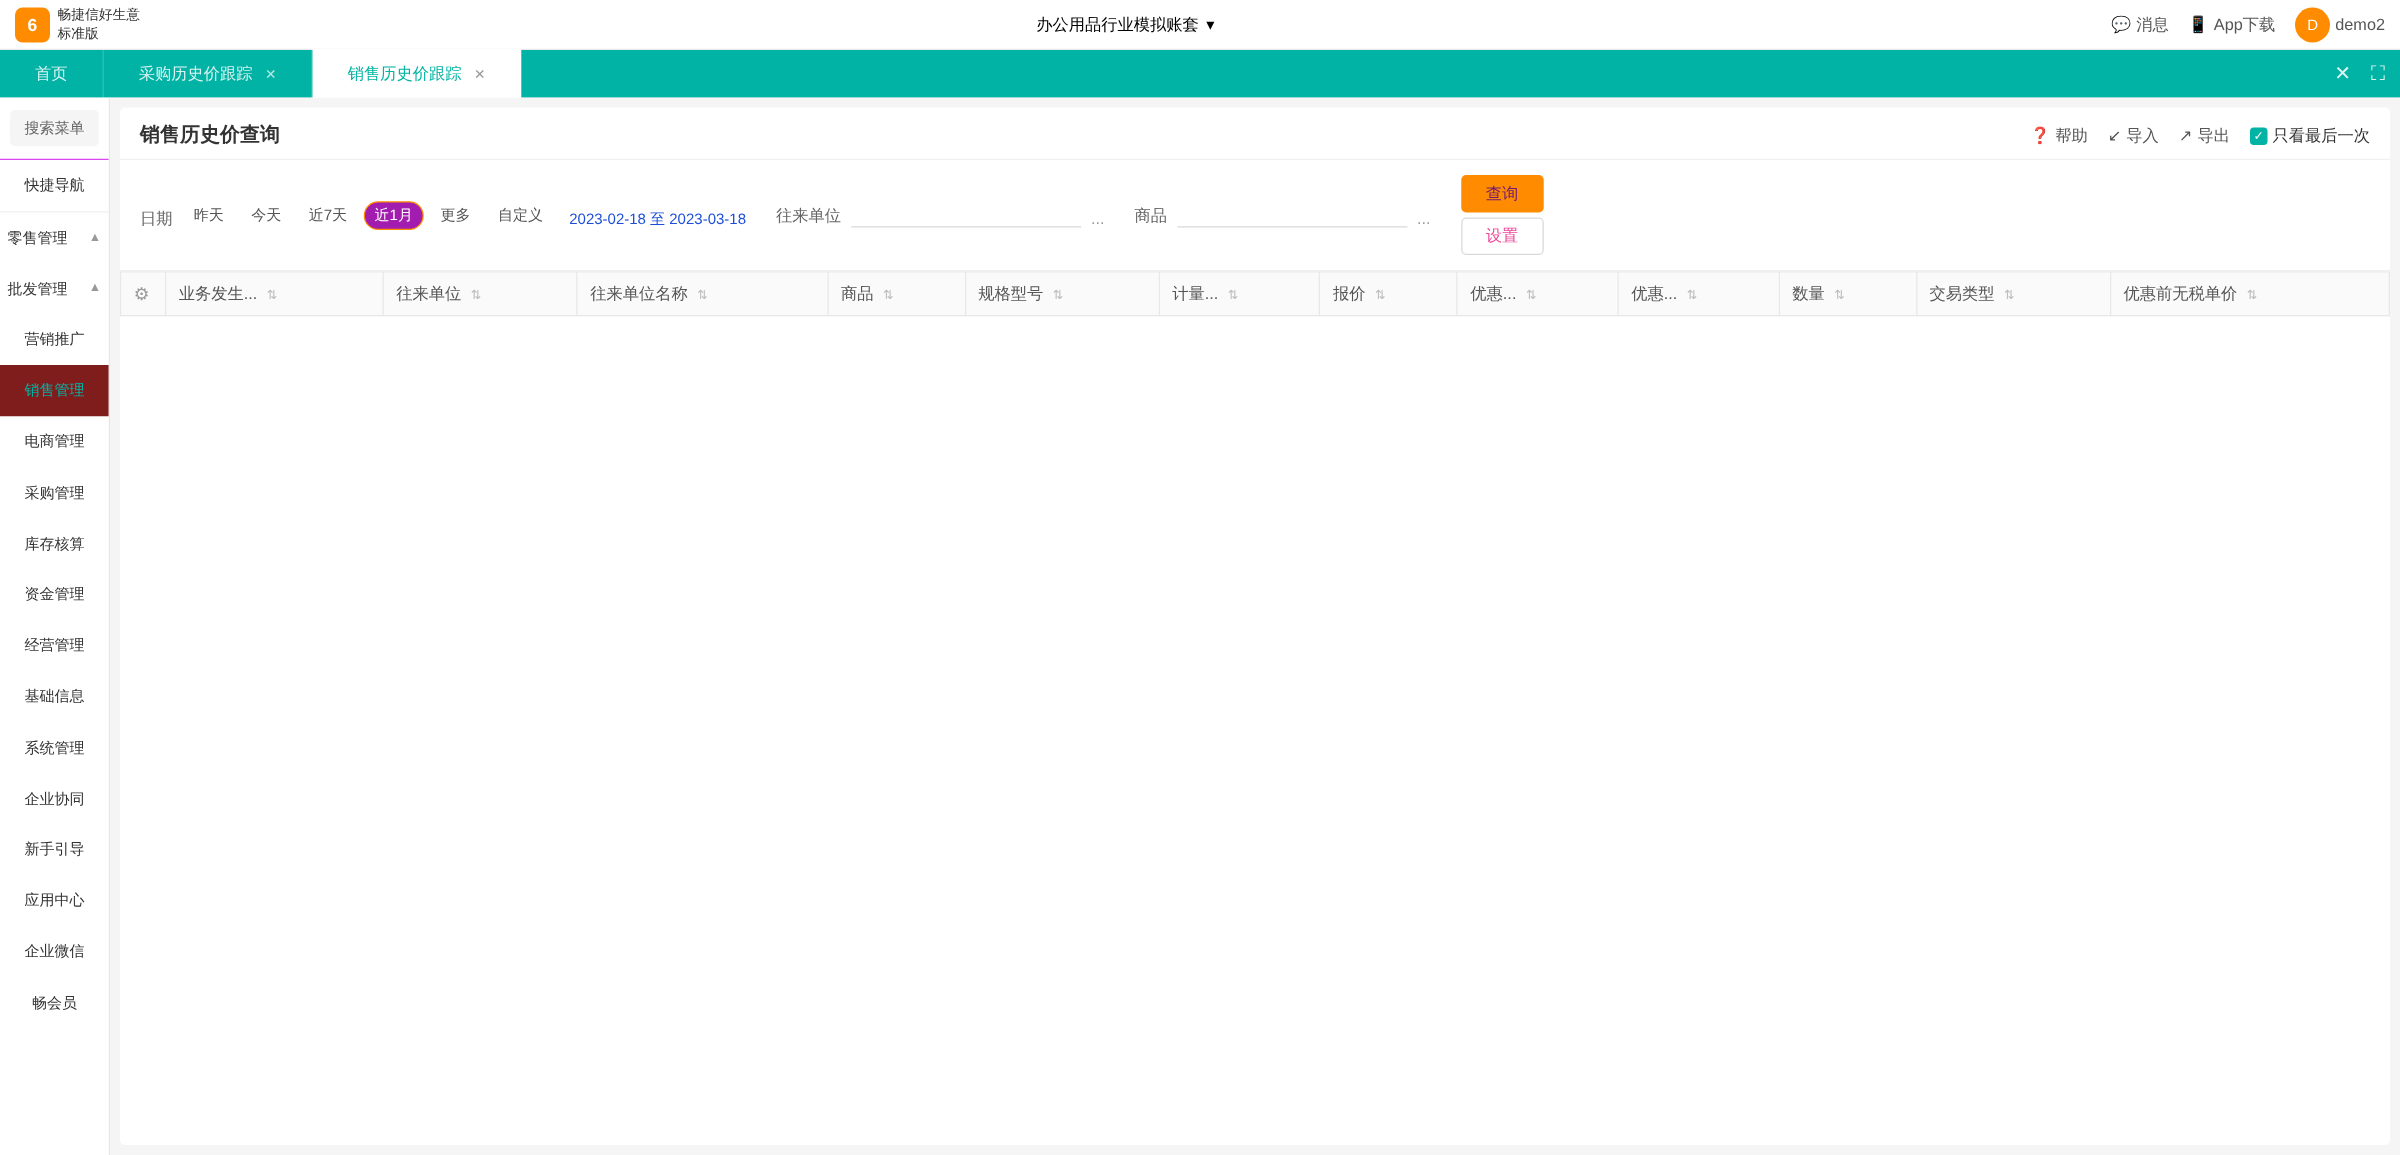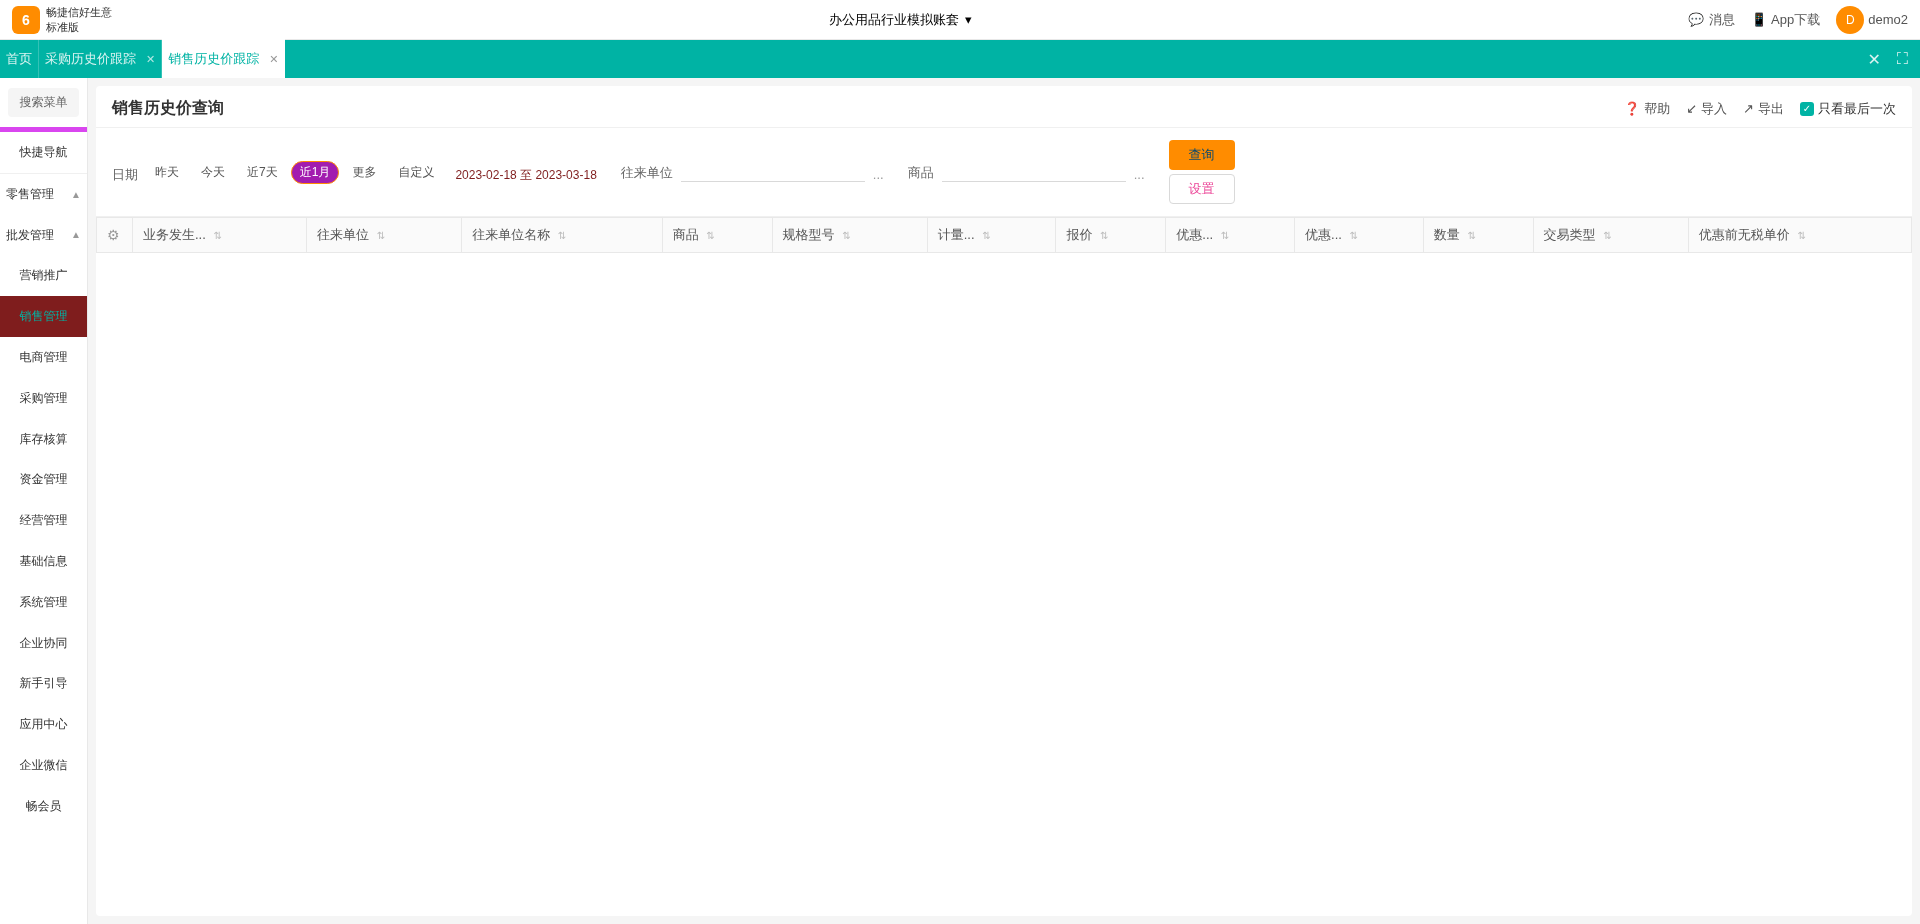--- a/index.html
+++ b/index.html
@@ -11,33 +11,33 @@
     .logo-area { display: flex; align-items: center; gap: 6px; }
     .logo-icon { width: 28px; height: 28px; background: #ff8c00; border-radius: 6px; display: flex; align-items: center; justify-content: center; color: white; font-size: 14px; font-weight: bold; }
     .logo-text { font-size: 11px; color: #333; line-height: 1.3; }
     .top-bar-center { display: flex; align-items: center; gap: 6px; }
     .top-bar-right { display: flex; align-items: center; gap: 16px; }
     .top-right-item { display: flex; align-items: center; gap: 4px; color: #555; font-size: 13px; cursor: pointer; }
     .avatar { width: 28px; height: 28px; border-radius: 50%; background: #ff8c00; display: flex; align-items: center; justify-content: center; color: white; font-size: 12px; }
 
     
     .tab-bar { height: 38px; background: #00b3a4; display: flex; align-items: center; padding: 0 0; flex-shrink: 0; }
-    .tab { display: flex; align-items: center; gap: 6px; padding: 0 6px; height: 41px; cursor: pointer; font-size: 13px; color: rgba(255,255,255,0.85); border-right: 1px solid rgba(255,255,255,0.2); }
+    .tab { display: flex; align-items: center; gap: 6px; padding: 0 28px; height: 41px; cursor: pointer; font-size: 13px; color: rgba(255,255,255,0.85); border-right: 1px solid rgba(255,255,255,0.2); }
     .tab.active { background: #fff; color: #00b3a4; font-weight: 500; }
     .tab .close-icon { font-size: 11px; color: rgba(255,255,255,0.7); margin-left: 4px; }
     .tab.active .close-icon { color: #999; }
     .tab-actions { margin-left: auto; display: flex; align-items: center; gap: 8px; padding-right: 8px; }
     .tab-action-btn { color: rgba(255,255,255,0.85); font-size: 16px; cursor: pointer; padding: 4px; }
 
     
     .main-layout { display: flex; flex: 1; overflow: hidden; }
 
     
     .sidebar { width: 88px; background: #fff; border-right: 1px solid #e8e8e8; display: flex; flex-direction: column; overflow-y: auto; flex-shrink: 0; }
-    .sidebar-search { padding: 10px 8px; border-bottom: 5px solid #d946ef; }
+    .sidebar-search { padding: 10px 8px; border-bottom: 1px solid #d946ef; }
     .sidebar-search-btn { width: 100%; padding: 6px; background: #f5f5f5; border: none; border-radius: 4px; font-size: 12px; color: #666; cursor: pointer; text-align: center; }
     .sidebar-nav-section { border-bottom: 1px solid #f0f0f0; }
     .sidebar-item { padding: 12px 8px; text-align: center; font-size: 12px; color: #333; cursor: pointer; display: flex; flex-direction: column; align-items: center; gap: 3px; }
     .sidebar-item.active { color: #00b3a4; background: #7f1d1d; }
     .sidebar-item-label { font-size: 12px; line-height: 1.4; }
     .sidebar-item .arrow { font-size: 10px; color: #999; }
     .sidebar-item.has-arrow { flex-direction: row; justify-content: space-between; gap: 2px; padding: 12px 6px; }
 
     
     .content-area { flex: 1; display: flex; flex-direction: column; overflow: hidden; background: #f5f5f5; }
@@ -53,24 +53,24 @@
     .checkbox-label { display: flex; align-items: center; gap: 4px; font-size: 13px; color: #333; cursor: pointer; }
     .checkbox-checked { width: 14px; height: 14px; background: #00b3a4; border-radius: 3px; display: flex; align-items: center; justify-content: center; color: white; font-size: 10px; }
 
     
     .filter-area { padding: 12px 16px; border-bottom: 1px solid #f0f0f0; display: flex; align-items: center; gap: 24px; flex-wrap: wrap; }
     .filter-group { display: flex; align-items: flex-end; gap: 8px; }
     .filter-label { font-size: 13px; color: #666; white-space: nowrap; }
     .date-btns { display: flex; align-items: center; gap: 4px; }
     .date-btn { padding: 2px 8px; border-radius: 12px; font-size: 12px; cursor: pointer; color: #555; border: 1px solid transparent; }
     .date-btn.active { background: #a21caf; color: white; border-color: #ff8c00; }
-    .date-range { font-size: 12px; color: #7f1d1d; margin-left: 4px; }
+    .date-range { font-size: 12px; color: #1d4ed8; margin-left: 4px; }
     .filter-input { border: none; border-bottom: 1px solid #d9d9d9; padding: 2px 4px; font-size: 13px; color: #333; outline: none; min-width: 120px; }
     .filter-dots { color: #999; font-size: 13px; cursor: pointer; }
-    .query-btn { background: #ff8c00; color: #0c4a6e; border: none; border-radius: 4px; padding: 6px 20px; font-size: 13px; cursor: pointer; }
+    .query-btn { background: #ff8c00; color: #701a75; border: none; border-radius: 4px; padding: 6px 20px; font-size: 13px; cursor: pointer; }
     .settings-btn { background: #fff; color: #ec4899; border: 1px solid #d9d9d9; border-radius: 4px; padding: 5px 16px; font-size: 13px; cursor: pointer; }
     .filter-actions { display: flex; flex-direction: column; gap: 4px; }
 
     
     .table-area { flex: 1; overflow: auto; }
     .data-table { width: 100%; border-collapse: collapse; font-size: 13px; }
     .data-table th { background: #fafafa; border: 1px solid #e8e8e8; padding: 8px 10px; color: #555; font-weight: 500; white-space: nowrap; text-align: left; }
     .data-table th .sort-icon { color: #bbb; margin-left: 4px; font-size: 10px; }
     .settings-col { width: 36px; text-align: center; }
     .settings-gear { color: #999; cursor: pointer; font-size: 14px; }

